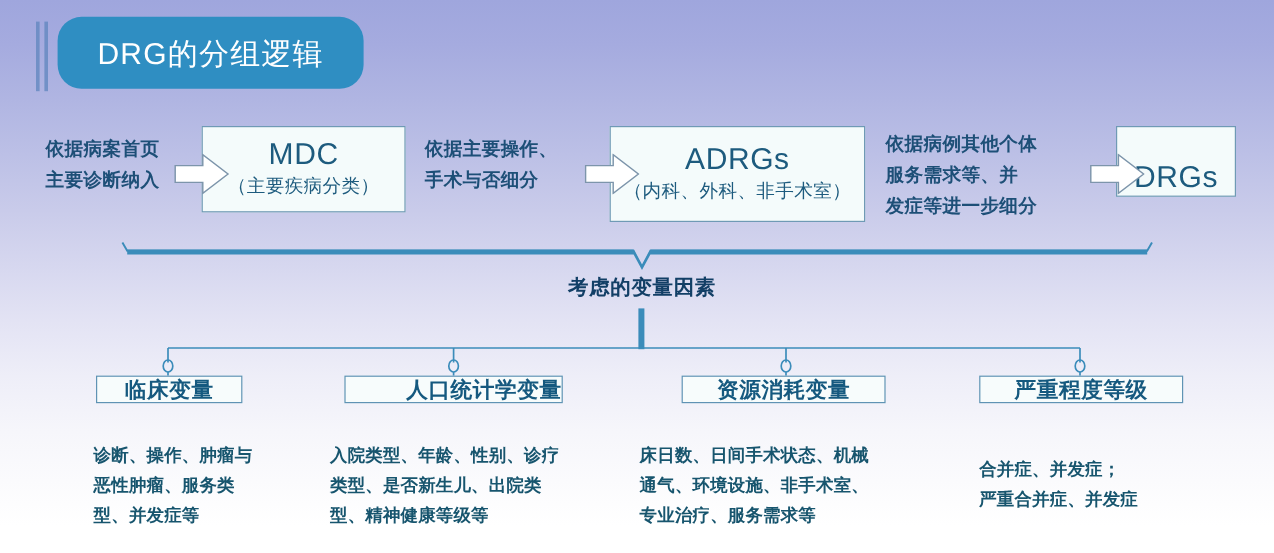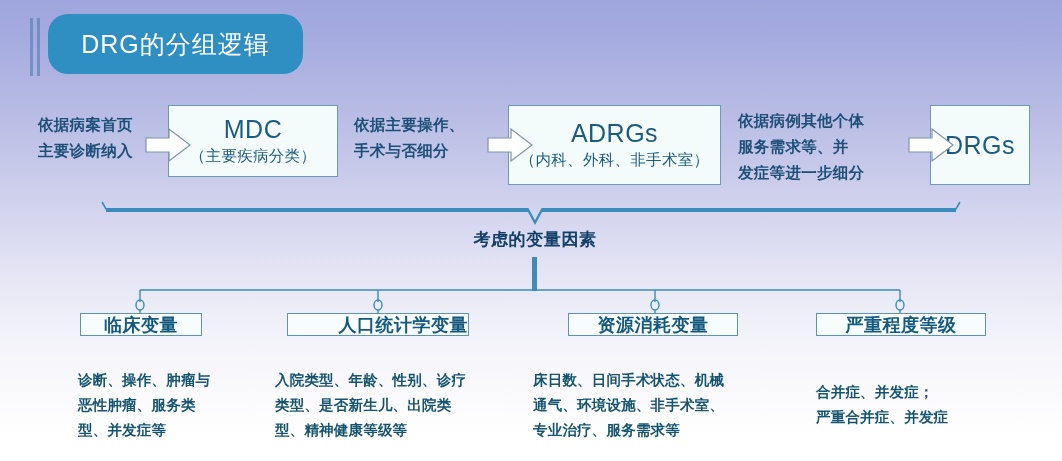--- a/index.html
+++ b/index.html
@@ -196,21 +196,21 @@
   <div class="flow-label" style="left:738px; top:108px;">依据病例其他个体
 服务需求等、并
 发症等进一步细分</div>
 
   <div class="block-arrow" style="left:908px; top:128px;">
     <svg width="46" height="34" viewBox="0 0 46 34">
       <polygon points="1,10 24,10 24,1 45,17 24,33 24,24 1,24" fill="#ffffff" stroke="#7d95ab" stroke-width="1.2"></polygon>
     </svg>
   </div>
 
-  <div class="node-box" style="left:930px; top:105px; width:100px; height:80px;">
+  <div class="node-box" style="left:930px; top:105px; width:100px; height:59px;justify-content:flex-end;">
     <div class="n-main">DRGs</div>
   </div>
 
   <div class="brace">
     <svg width="862" height="26" viewBox="0 0 862 26">
       <path d="M2,2 L6,9 L428,9 L435,22 L442,9 L856,9 L860,2" fill="none" stroke="#3b8cba" stroke-width="1.6"></path>
       <polygon points="6,8 428,8 435,22 442,8 856,8 856,12 442,12 435,25 428,12 6,12" fill="#3b8cba"></polygon>
     </svg>
   </div>
 

